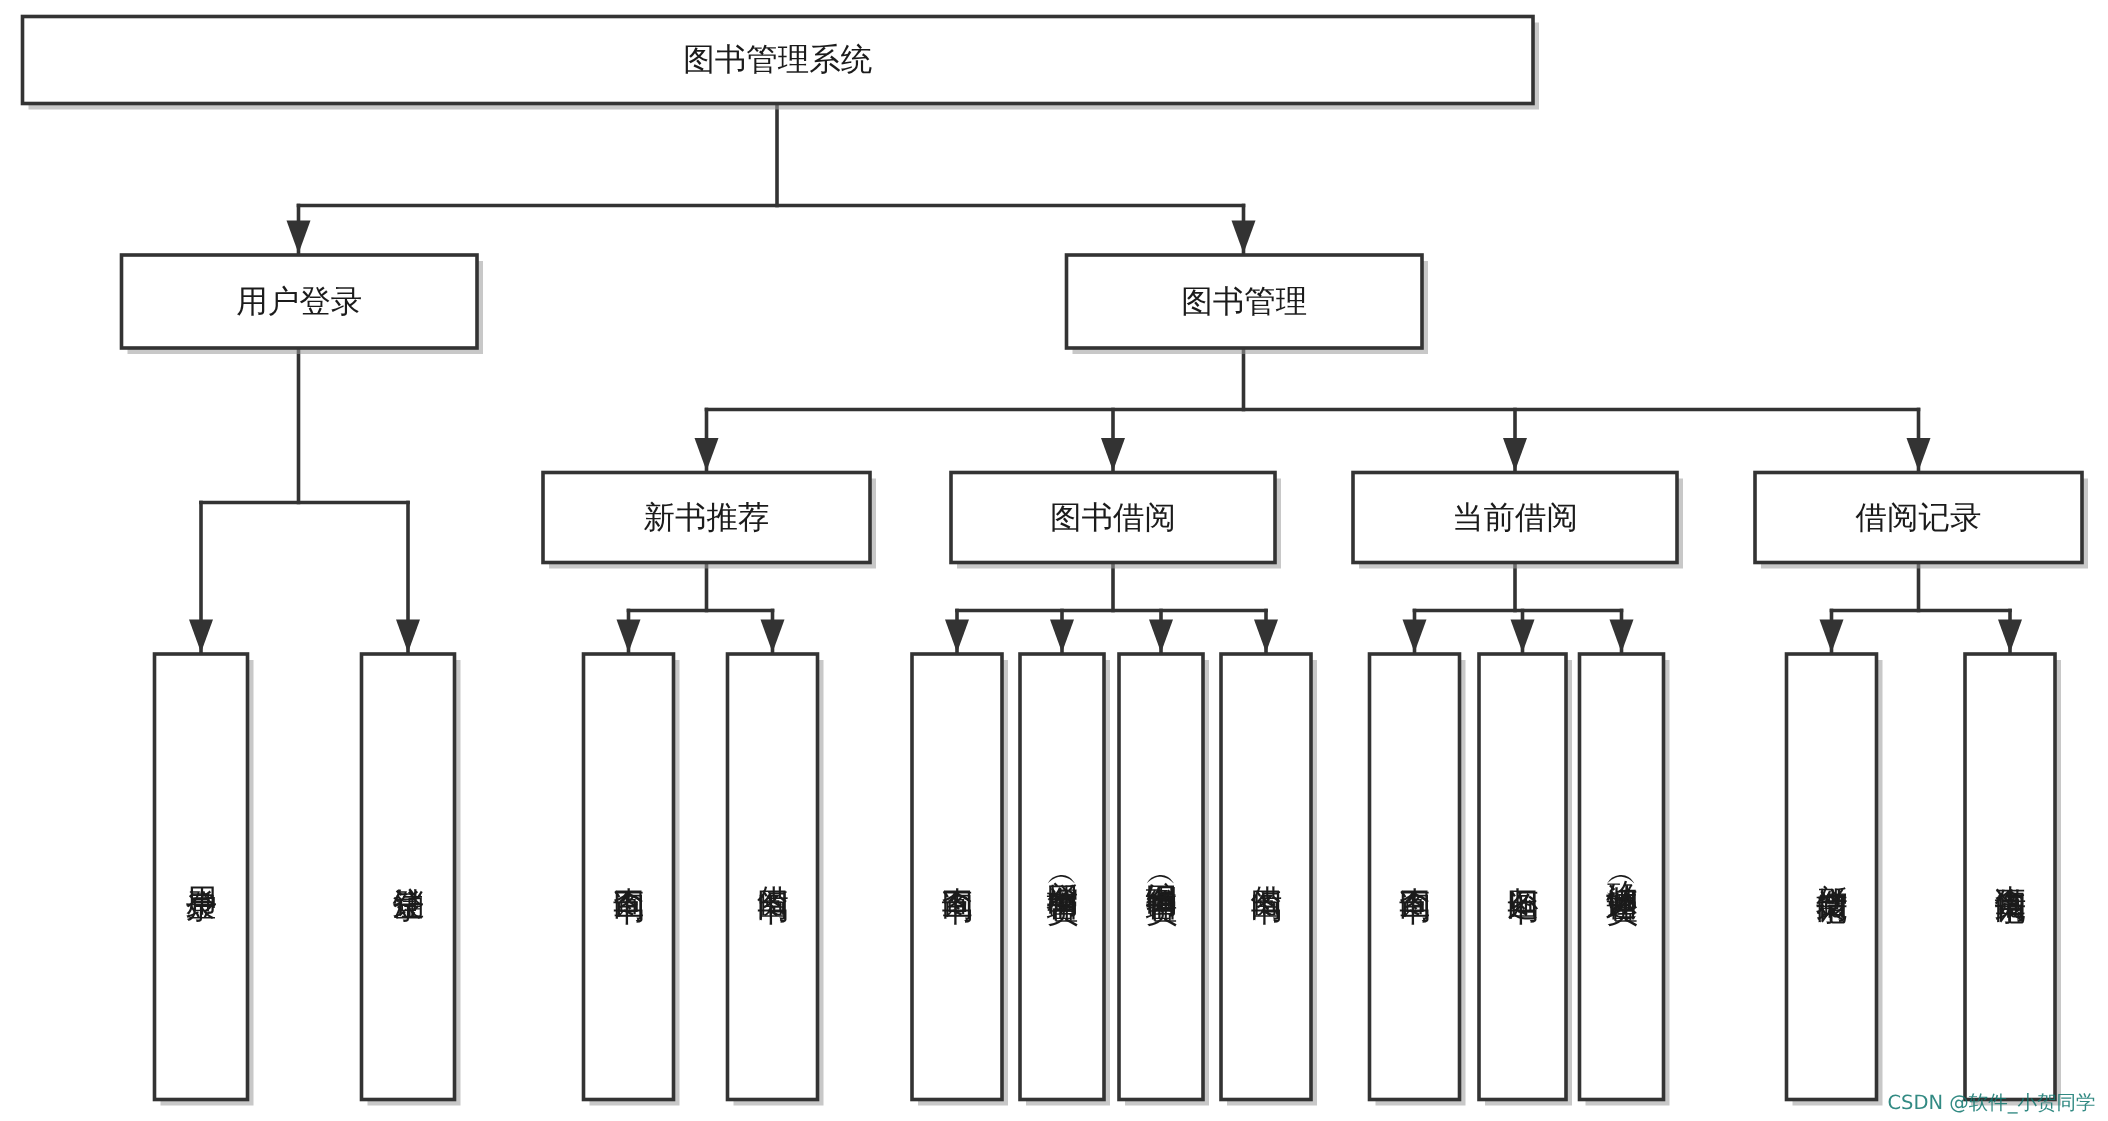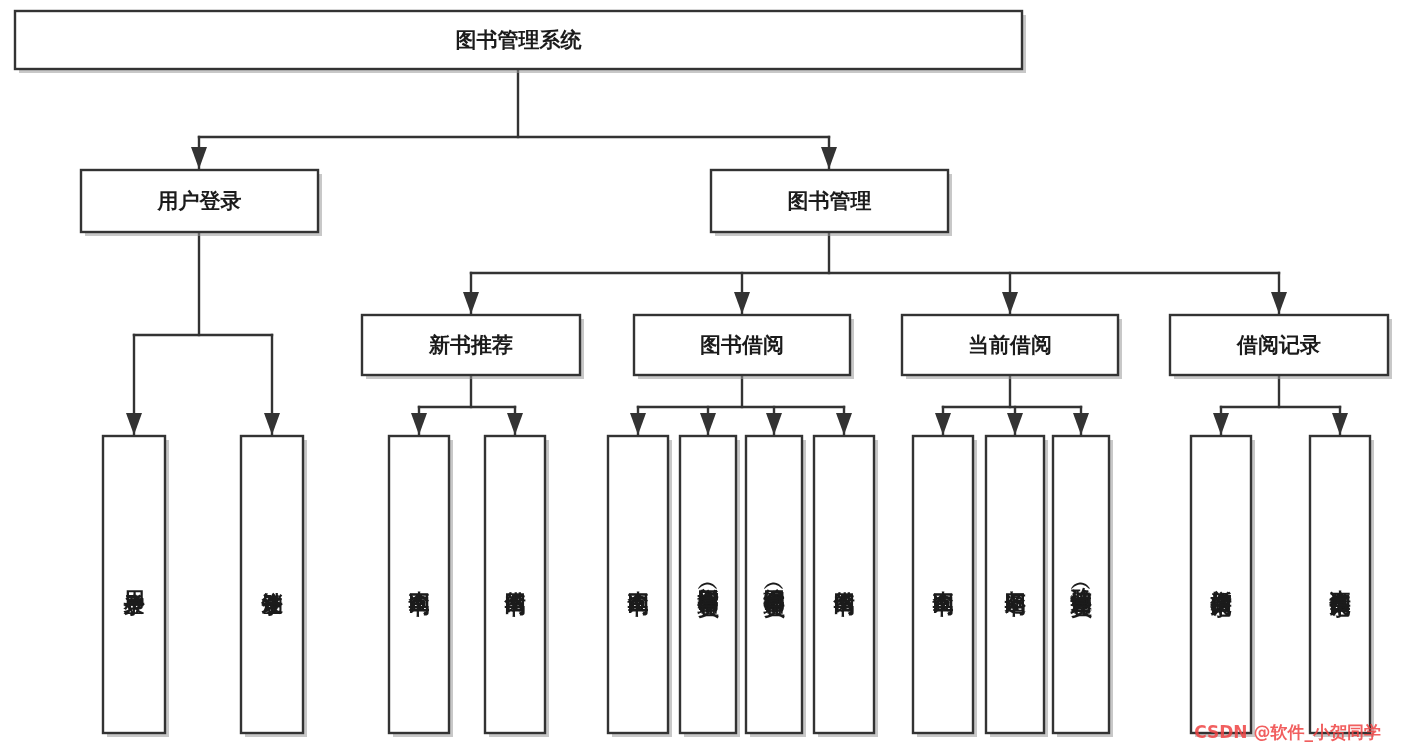--- a/index.html
+++ b/index.html
@@ -11,21 +11,20 @@
     width: 1405px;
     height: 747px;
     font-family: "DejaVu Sans", "Liberation Sans", sans-serif;
     overflow: hidden;
     position: relative;
   }
   #diagram-root {
     position: relative;
     width: 1405px;
     height: 747px;
-    font-weight: bold;
   }
   svg#tree-svg {
     position: absolute;
     left: 0;
     top: 0;
     width: 1405px;
     height: 747px;
     display: block;
   }
   .node-box {
@@ -62,25 +61,25 @@
     font-size: 21px;
     line-height: 1.08;
     color: #1b1b1b;
     letter-spacing: 1.5px;
     white-space: nowrap;
     transform: translate(-50%, -50%);
     pointer-events: none;
   }
   .watermark {
     position: absolute;
-    right: 24px;
+    right: 8px;
     bottom: 3px;
     font-family: "DejaVu Sans", "Liberation Sans", sans-serif;
-    font-size: 17px;
-    color: #ef4444;
+    font-size: 13px;
+    color: #0f766e;
     opacity: 0.85;
     white-space: nowrap;
   }
 </style>
 </head>
 <body>
 
 <div id="diagram-root">
 
   <svg id="tree-svg" viewBox="0 0 1405 747">

